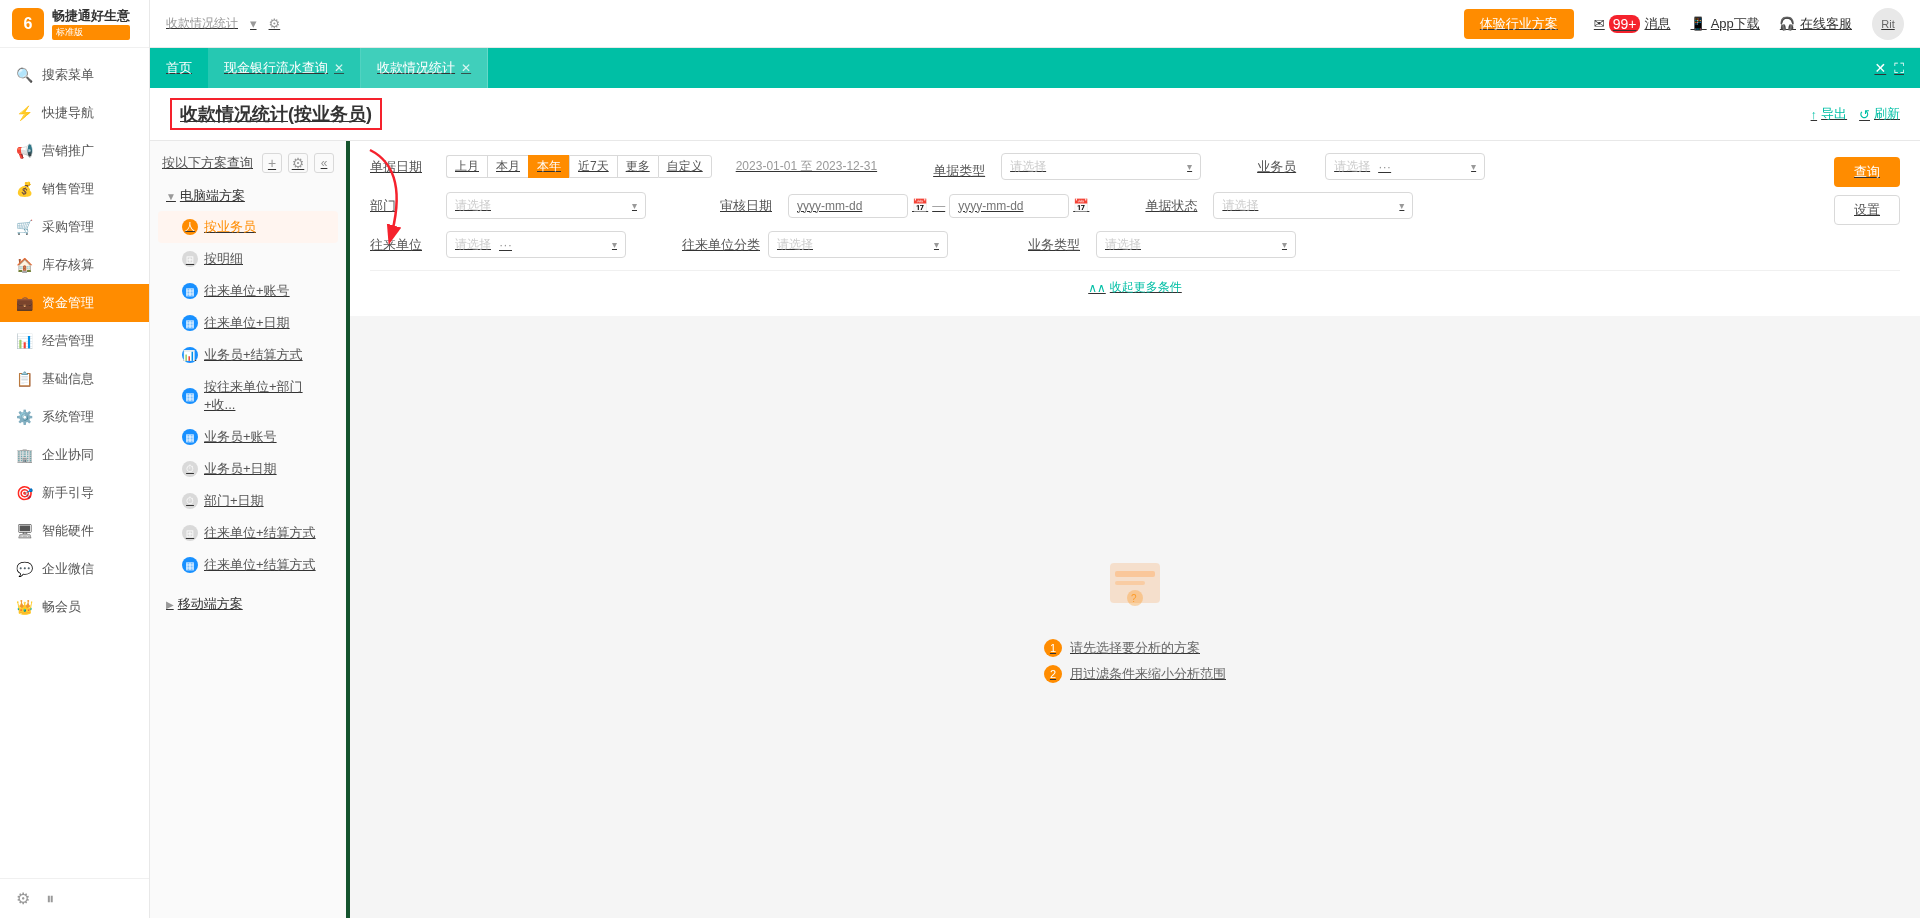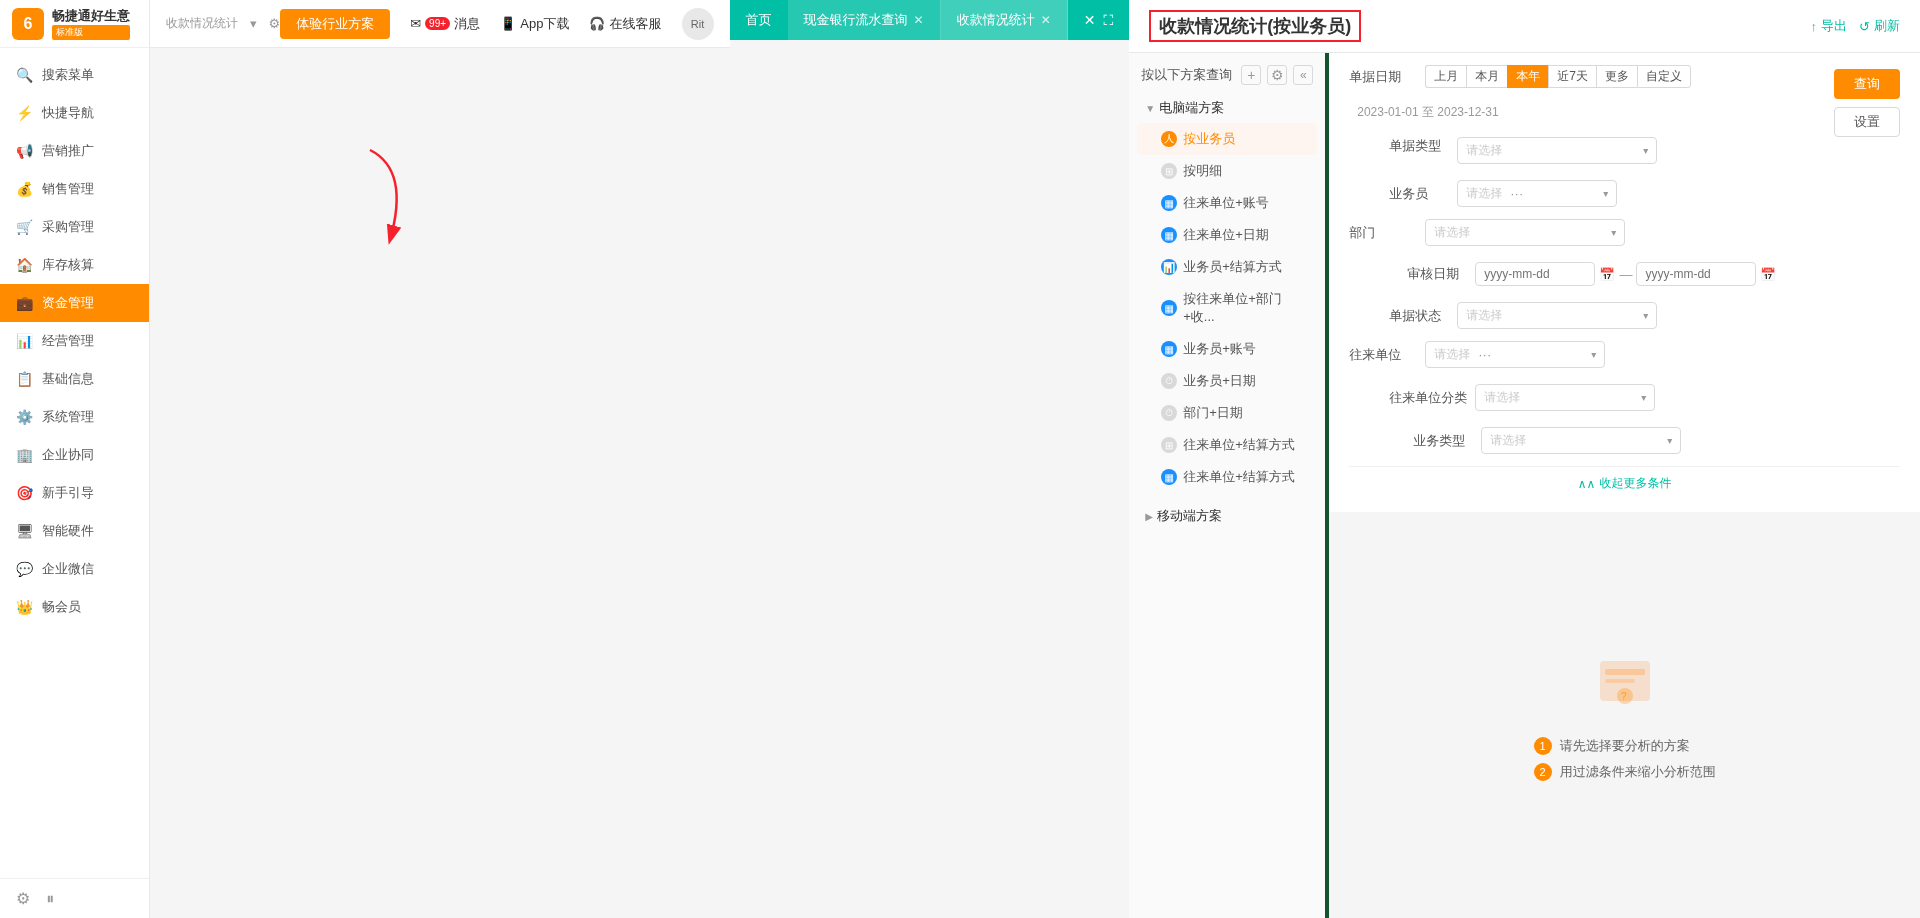--- a/index.html
+++ b/index.html
@@ -10,27 +10,27 @@
     .sidebar-logo { padding: 10px 12px; display: flex; align-items: center; gap: 8px; border-bottom: 1px solid #f0f0f0; height: 48px; }
     .logo-icon { width: 32px; height: 32px; background: #ff8c00; border-radius: 6px; display: flex; align-items: center; justify-content: center; color: white; font-size: 16px; font-weight: bold; }
     .logo-badge { font-size: 9px; background: #ff8c00; color: white; padding: 1px 4px; border-radius: 2px; }
     .sidebar-nav { flex: 1; overflow-y: auto; padding: 8px 0; }
     .sidebar-item { display: flex; align-items: center; gap: 8px; padding: 10px 16px; cursor: pointer; color: #555; font-size: 13px; }
     .sidebar-item.active { background: #ff8c00; color: white; border-radius: 0; }
     .sidebar-item .icon { width: 18px; text-align: center; font-size: 14px; }
     .sidebar-bottom { padding: 10px 16px; display: flex; align-items: center; gap: 16px; border-top: 1px solid #f0f0f0; }
 
     
-    .main { flex: 1; display: flex; flex-direction: row; overflow: hidden; }
+    .main { flex: 1; display: flex; flex-direction: column; overflow: hidden; text-decoration: underline; }
 
     
     .top-header { height: 48px; background: #fff; border-bottom: 1px solid #e8e8e8; display: flex; align-items: center; justify-content: space-between; padding: 0 16px; flex-shrink: 0; }
     .top-header-left { display: flex; align-items: center; gap: 12px; }
     .trial-btn { background: #ff8c00; color: white; border: none; padding: 6px 16px; border-radius: 4px; cursor: pointer; font-size: 13px; }
-    .badge-red { background: #f5222d; color: white; font-size: 10px; padding: 1px 4px; border-radius: 8px; vertical-align: super; text-align: center; }
+    .badge-red { background: #f5222d; color: white; font-size: 14px; padding: 1px 4px; border-radius: 8px; vertical-align: super; text-align: center; }
     .header-icon-item { display: flex; align-items: center; gap: 4px; cursor: pointer; }
 
     
     .tab-bar { height: 40px; background: #00bfa5; display: flex; align-items: center; padding: 0 0; flex-shrink: 0; }
     .tab-home { padding: 0 16px; color: white; font-size: 13px; height: 100%; display: flex; align-items: center; cursor: pointer; }
     .tab-item { padding: 0 16px; color: white; font-size: 13px; height: 100%; display: flex; align-items: center; gap: 6px; cursor: pointer; background: rgba(255,255,255,0.15); border-right: 1px solid rgba(255,255,255,0.2); }
     .tab-item.active { background: rgba(255,255,255,0.25); }
     .tab-close { font-size: 12px; opacity: 0.8; }
     .tab-bar-spacer { flex: 1; }
     .tab-bar-actions { display: flex; align-items: center; padding: 0 16px; gap: 8px; }
@@ -314,21 +314,21 @@
                 <span class="filter-label">单据日期</span>
                 <div class="date-tabs">
                   <div class="date-tab">上月</div>
                   <div class="date-tab">本月</div>
                   <div class="date-tab active">本年</div>
                   <div class="date-tab">近7天</div>
                   <div class="date-tab">更多</div>
                   <div class="date-tab">自定义</div>
                 </div>
                 <span class="date-range">2023-01-01 至 2023-12-31</span>
-                <div style="margin-left:40px;display:flex;align-items:flex-start;gap:8px;">
+                <div style="margin-left:40px;display:flex;align-items:flex-end;gap:8px;">
                   <span class="filter-label">单据类型</span>
                   <div class="filter-select filter-select-wide">
                     <span style="color:#ccc;font-size:12px;">请选择</span>
                     <span class="filter-chevron">▾</span>
                   </div>
                 </div>
                 <div style="margin-left:40px;display:flex;align-items:center;gap:8px;">
                   <span class="filter-label">业务员</span>
                   <div class="filter-select filter-select-wide" style="min-width:160px;">
                     <span style="color:#ccc;font-size:12px;">请选择</span>

